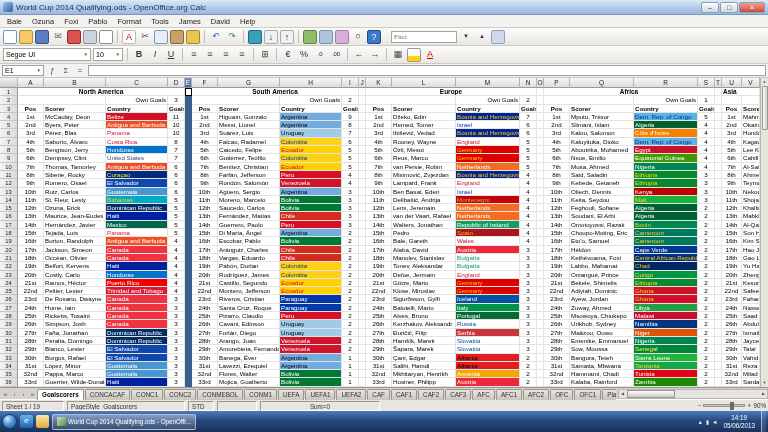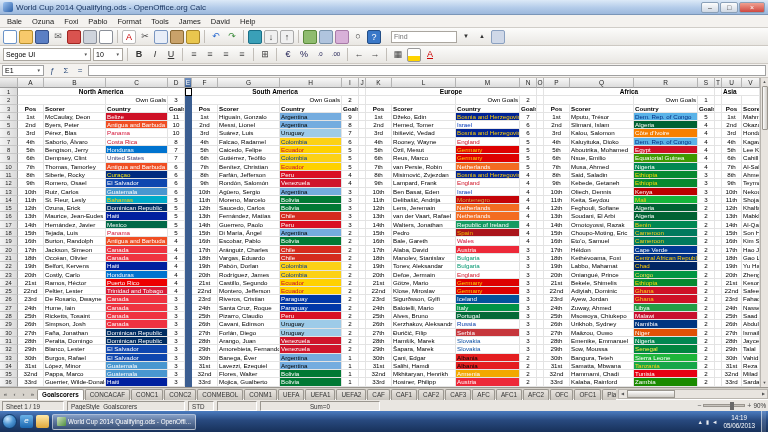--- a/index.html
+++ b/index.html
@@ -15,21 +15,21 @@
 
   .menubar{height:13px;background:#f4f2ef;display:flex;align-items:center;font-size:7.5px;padding-left:2px;border-bottom:1px solid #d0cdc8;color:#222;}
   .mitem{padding:0 5px;}
 
   .toolbar{height:18px;background:linear-gradient(#fcfcfb,#e9e7e3);border-bottom:1px solid #cdc9c3;display:flex;align-items:center;padding:0 3px;gap:2px;}
   .til{display:contents;}
   .tbi{width:14px;height:14px;border-radius:2px;font-size:9px;line-height:13px;text-align:center;flex-shrink:0;color:#333;}
   .tbsep{width:1px;height:13px;background:#c2beb8;margin:0 2px;flex-shrink:0;}
   .combo{height:13px;background:#fff;border:1px solid #aaa69f;display:flex;align-items:center;font-size:7px;padding:0 2px;color:#000;flex-shrink:0;}
   .combo .dd{margin-left:auto;font-size:4.5px;color:#555;padding-left:2px;}
-  .findbox{width:66px;height:12px;font-size:7px;border:1px solid #aaa69f;padding:0 2px;margin-left:8px;font-family:Liberation Sans, sans-serif;}
+  .findbox{width:66px;height:12px;font-size:7px;border:1px solid #aaa69f;padding:0 2px;margin-left:8px;font-family:Liberation Serif, serif;}
 
   .formulabar{height:14px;background:#f4f2ef;border-bottom:1px solid #c8c4be;display:flex;align-items:center;padding:0 2px;gap:2px;}
   .namebox{width:42px;height:11px;background:#fff;border:1px solid #a0a0a0;display:flex;align-items:center;padding:0 2px;font-size:7px;}
   .namebox .dd{margin-left:auto;font-size:4.5px;color:#555;}
   .fbtn{width:12px;text-align:center;color:#2a4a7a;font-size:8px;}
   .finput{flex:1;height:11px;background:#fff;border:1px solid #a0a0a0;}
 
   .gridwrap{position:relative;height:309px;background:#fff;overflow:hidden;}
   #colheaders{display:flex;height:10px;}
   .hc{background:linear-gradient(#f8f8f8,#dcdcdc);border-right:1px solid #b4b4b4;border-bottom:1px solid #9a9a9a;font-size:6.5px;line-height:9px;text-align:center;color:#222;flex-shrink:0;}

